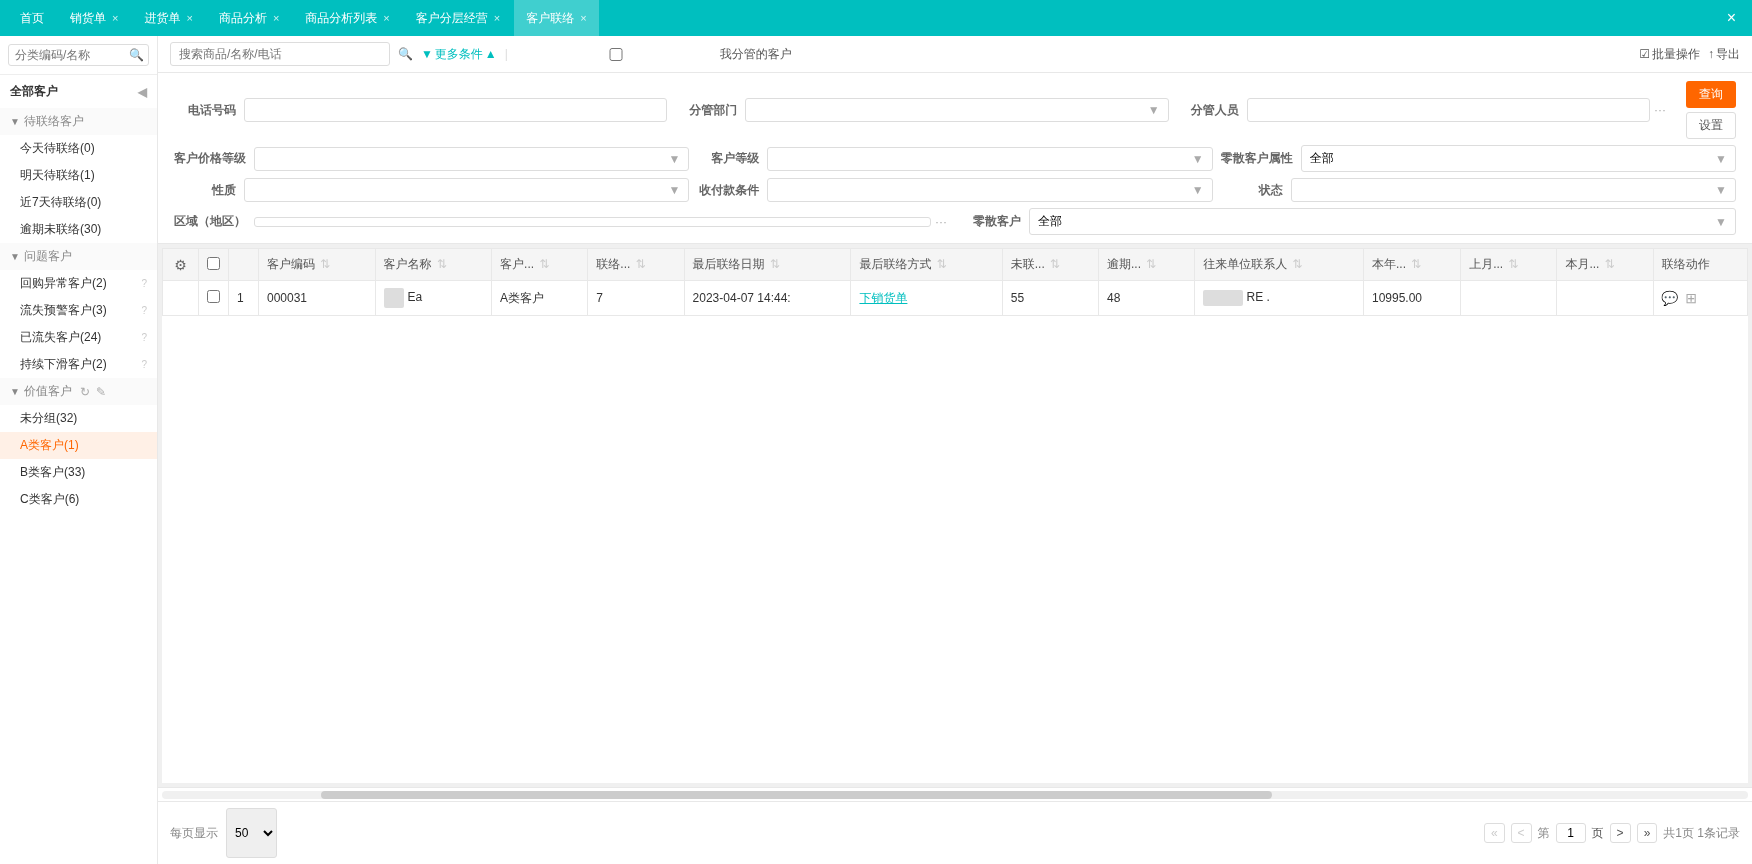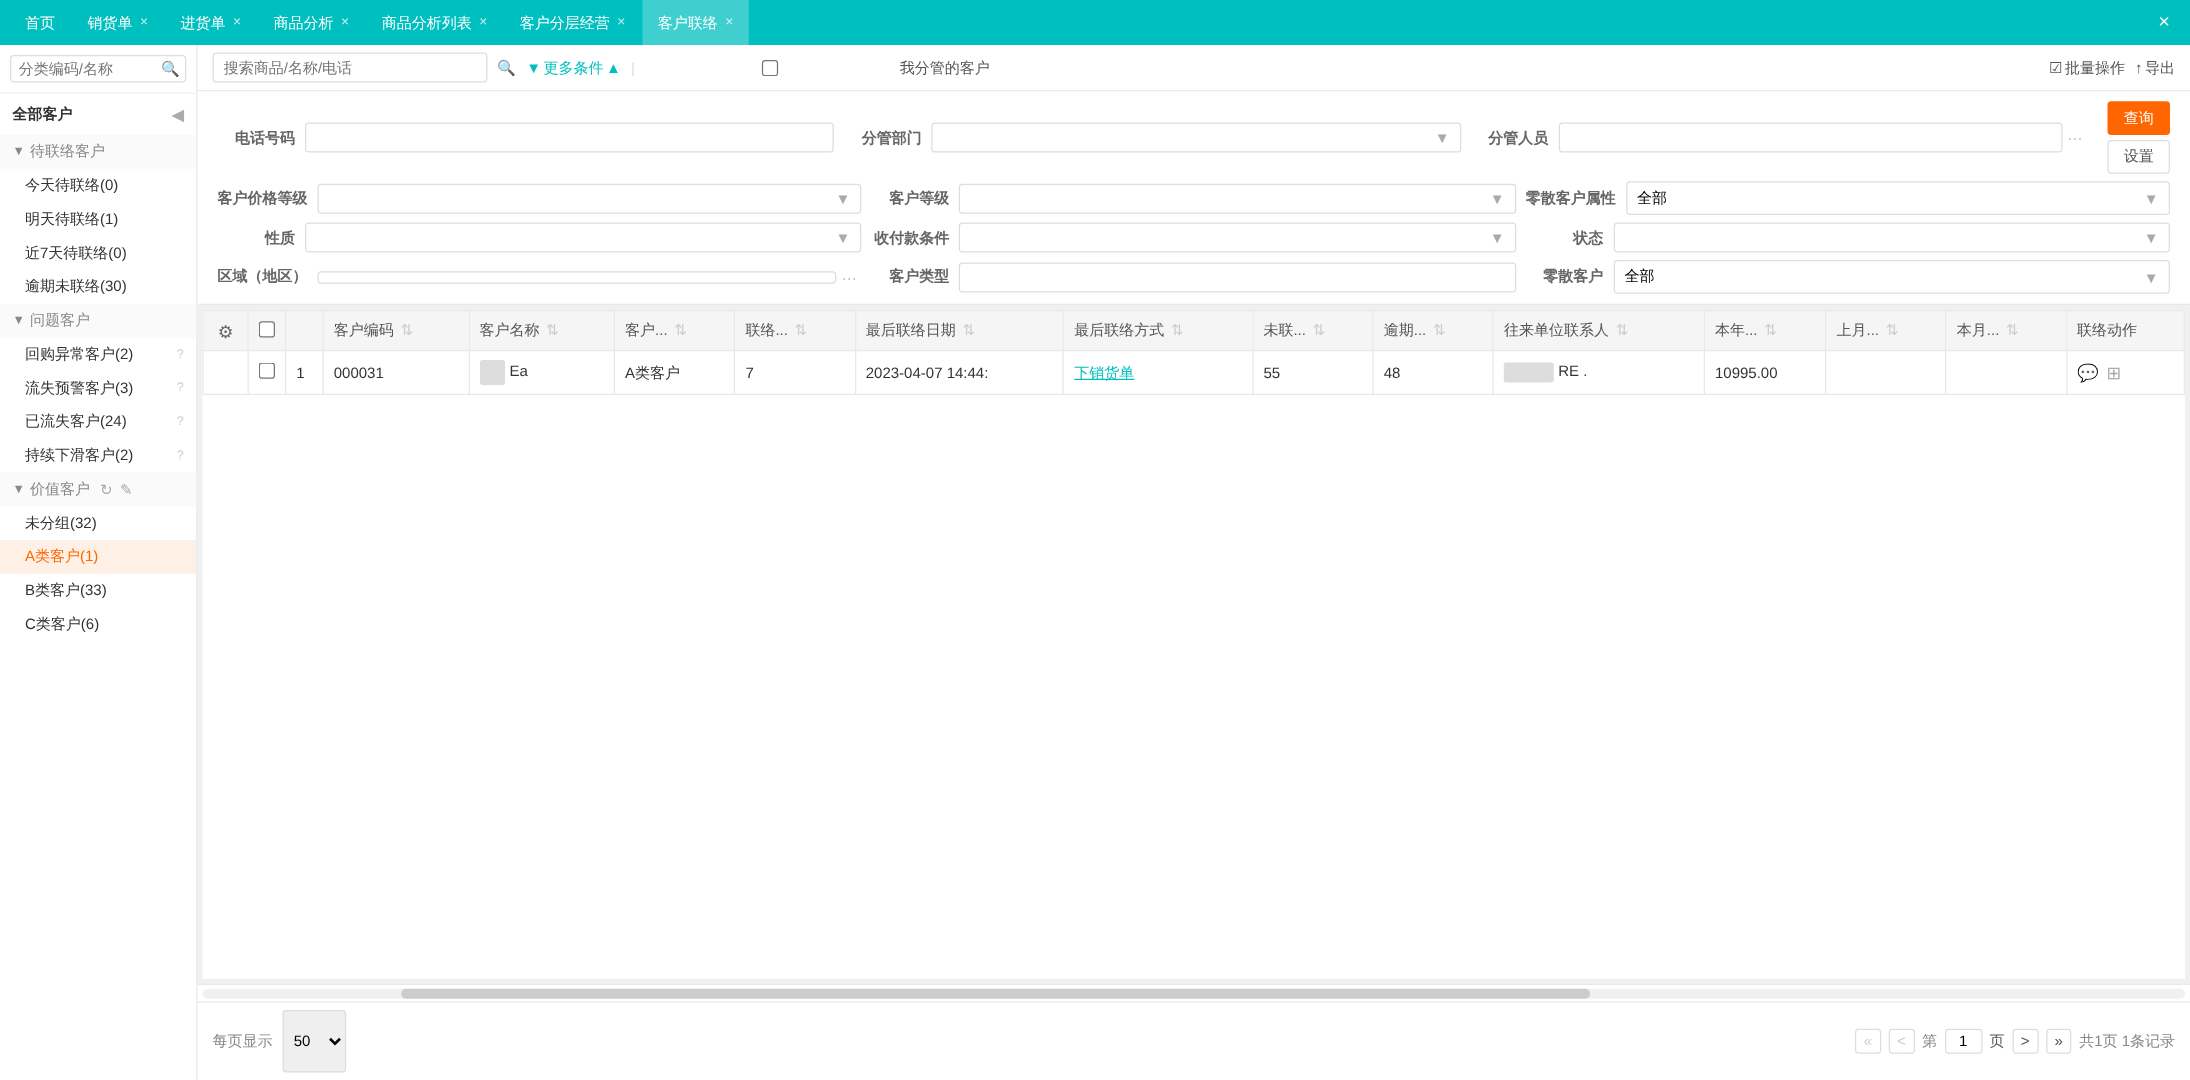--- a/index.html
+++ b/index.html
@@ -554,24 +554,20 @@
         </div>
       </div>
 
       <div class="adv-filter-row">
         <div class="filter-field">
           <span class="filter-label">区域（地区）</span>
           <div class="filter-select" style="flex:1;">
             <span></span>
           </div>
           <span class="filter-dots">···</span>
-        </div>
-        <div class="filter-field">
-          <span class="filter-label">客户类型</span>
-          <input class="filter-input" type="text" value="" style="">
         </div>
         <div class="filter-field">
           <span class="filter-label">零散客户</span>
           <div class="filter-select">
             <span>全部</span>
             <span class="arrow">▼</span>
           </div>
         </div>
       </div>
     </div>

